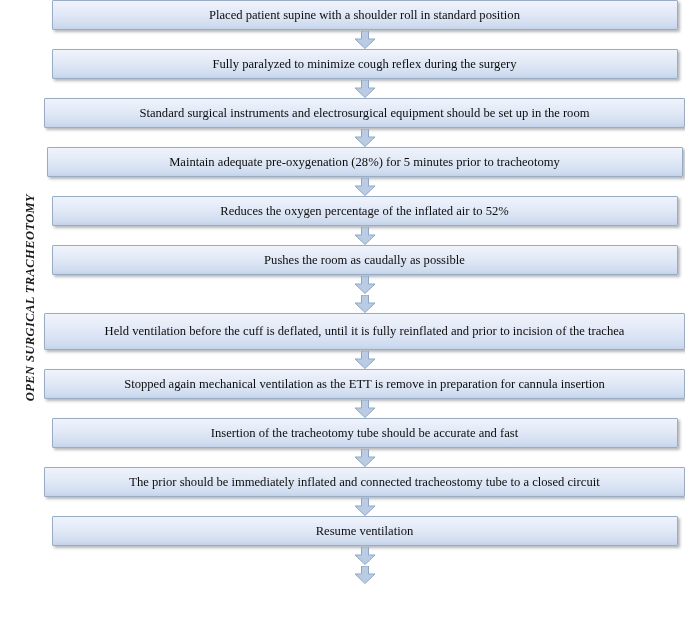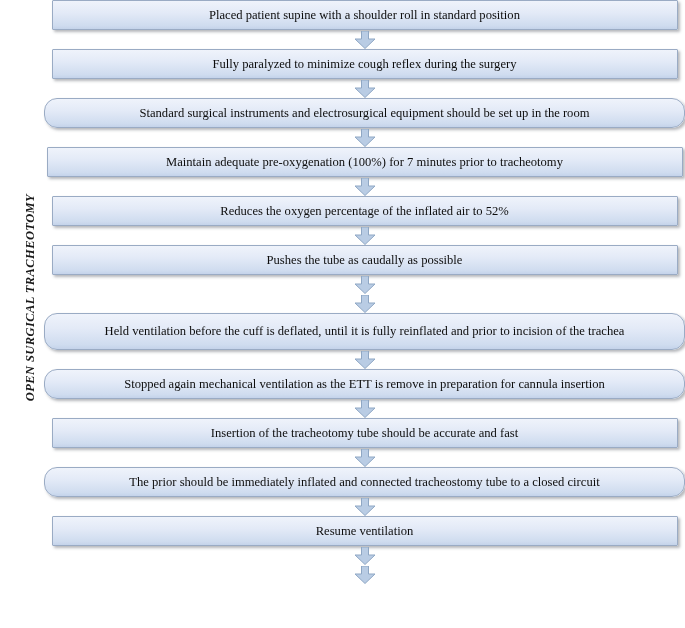--- a/index.html
+++ b/index.html
@@ -73,21 +73,21 @@
     padding: 2px 0;
   }
   .node-text {
     display: block;
     width: 100%;
   }
 
   
   .w-std   { width: 626px; }
   .w-wide  { width: 636px; }
-  .w-xwide { width: 641px; border-radius: 13px; }
+  .w-xwide { width: 641px; }
   .h-1 { height: 30px; }
   .h-2 { height: 37px; }
 
   
   .connector {
     position: relative;
     height: 19px;
     display: flex;
     align-items: center;
     justify-content: center;
@@ -130,39 +130,39 @@
     <div class="node w-xwide h-1">
       <span class="node-text">Standard surgical instruments and electrosurgical equipment should be set up in the room</span>
     </div>
     <div class="connector">
       <svg class="arrow-down" viewBox="0 0 22 18">
         <polygon points="7.5,0 14.5,0 14.5,8 21,8 11,17.5 1,8 7.5,8" fill="#b9cce4" stroke="#8fa7c4" stroke-width="1"></polygon>
       </svg>
     </div>
 
     <div class="node w-wide h-1">
-      <span class="node-text">Maintain adequate pre-oxygenation (100%) for 7 minutes prior to tracheotomy</span>
+      <span class="node-text">Maintain adequate pre-oxygenation (28%) for 5 minutes prior to tracheotomy</span>
     </div>
     <div class="connector">
       <svg class="arrow-down" viewBox="0 0 22 18">
         <polygon points="7.5,0 14.5,0 14.5,8 21,8 11,17.5 1,8 7.5,8" fill="#b9cce4" stroke="#8fa7c4" stroke-width="1"></polygon>
       </svg>
     </div>
 
     <div class="node w-std h-1">
       <span class="node-text">Reduces the oxygen percentage of the inflated air to 52%</span>
     </div>
     <div class="connector">
       <svg class="arrow-down" viewBox="0 0 22 18">
         <polygon points="7.5,0 14.5,0 14.5,8 21,8 11,17.5 1,8 7.5,8" fill="#b9cce4" stroke="#8fa7c4" stroke-width="1"></polygon>
       </svg>
     </div>
 
     <div class="node w-std h-1">
-      <span class="node-text">Pushes the tube as caudally as possible</span>
+      <span class="node-text">Pushes the room as caudally as possible</span>
     </div>
     <div class="connector">
       <svg class="arrow-down" viewBox="0 0 22 18">
         <polygon points="7.5,0 14.5,0 14.5,8 21,8 11,17.5 1,8 7.5,8" fill="#b9cce4" stroke="#8fa7c4" stroke-width="1"></polygon>
       </svg>
     </div>
 
     <div class="connector">
       <svg class="arrow-down" viewBox="0 0 22 18">
         <polygon points="7.5,0 14.5,0 14.5,8 21,8 11,17.5 1,8 7.5,8" fill="#b9cce4" stroke="#8fa7c4" stroke-width="1"></polygon>

